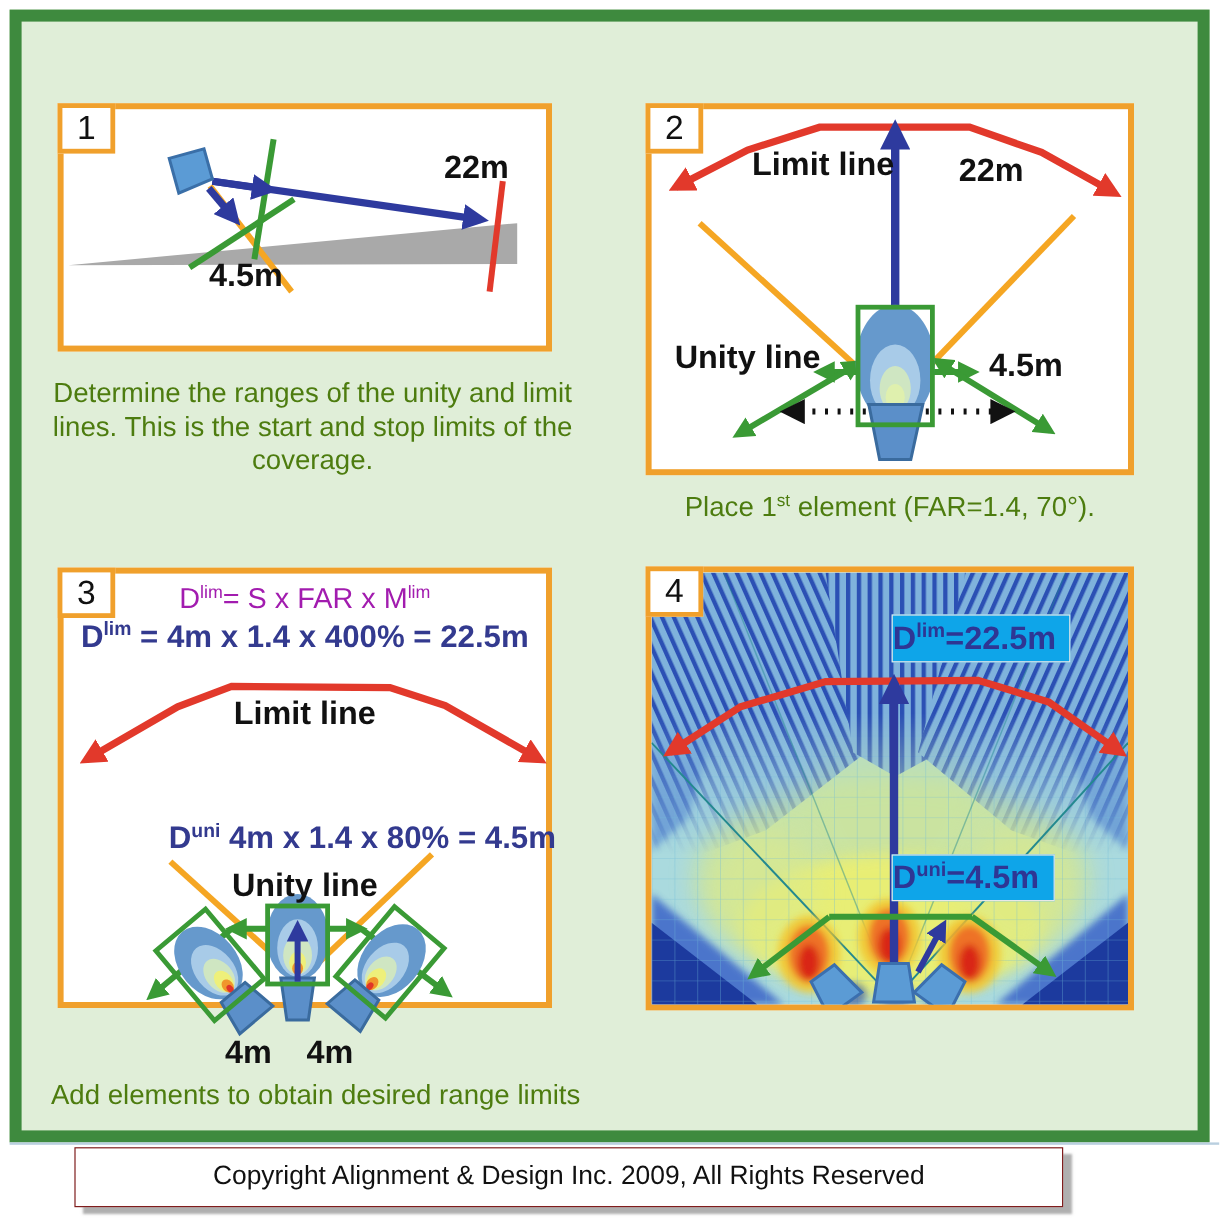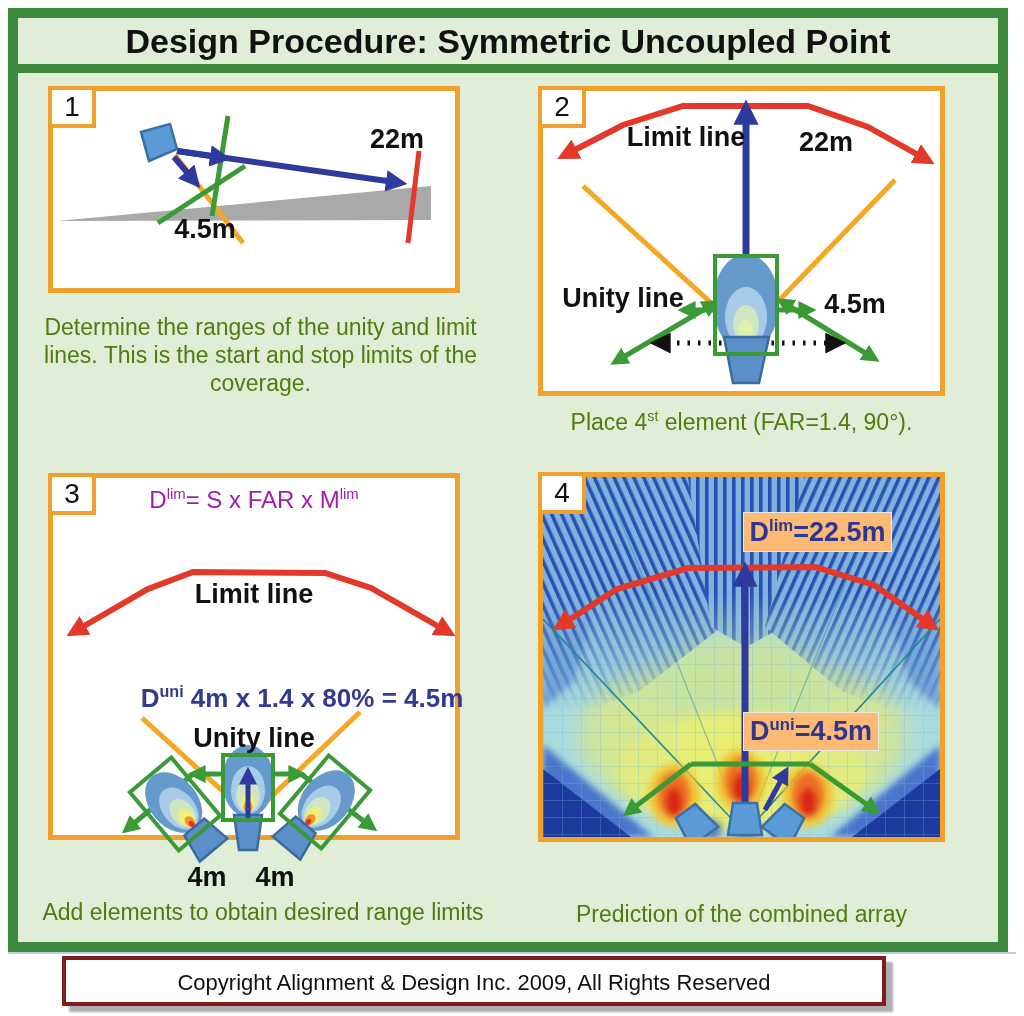--- a/index.html
+++ b/index.html
@@ -11,22 +11,22 @@
   .panel{position:absolute;box-sizing:border-box;border:5px solid #f0a02c;background:#fff;}
   .badge{position:absolute;left:-5px;top:-5px;width:40px;height:34px;box-sizing:content-box;border:4px solid #f0a02c;background:#fff;text-align:center;font-size:28px;line-height:34px;}
   .caption{position:absolute;text-align:center;font-size:23px;line-height:28px;color:#4d7c0f;}
   .formula{position:absolute;width:100%;text-align:center;white-space:nowrap;}
   .f-black{font-size:24px;color:#a21caf;}
   .f-blue{font-size:26px;font-weight:bold;color:#333a8f;}
   .diagram-label{position:absolute;font-weight:bold;font-size:27px;color:#111;white-space:nowrap;}
   sup{font-size:62%;vertical-align:super;line-height:0;}
   svg{overflow:visible;display:block;}
   .svg-abs{position:absolute;left:0;top:0;}
-  .value-box{position:absolute;background:#fdba74;border:1px solid #e8e8e8;text-align:center;font-weight:bold;font-size:27px;color:#2e3694;white-space:nowrap;}
-  .copyright{position:absolute;left:62px;top:956px;width:824px;height:50px;box-sizing:border-box;border:4px solid #7f1d1d;background:#fff;box-shadow:7px 6px 2px rgba(110,110,110,0.55);text-align:center;}
+  .value-box{position:absolute;background:#0ea5e9;border:1px solid #e8e8e8;font-weight:bold;font-size:27px;color:#2e3694;white-space:nowrap;}
+  .copyright{position:absolute;left:62px;top:956px;width:824px;height:50px;box-sizing:border-box;border:1px solid #7f1d1d;background:#fff;box-shadow:7px 6px 2px rgba(110,110,110,0.55);text-align:center;}
   .copyright span{font-size:22px;line-height:46px;}
   text{font-family:"Liberation Sans",sans-serif;}
 </style>
 </head>
 <body>
 
 <div class="page">
 
   <svg width="0" height="0">
     <defs>
@@ -39,23 +39,20 @@
       <marker id="mG" viewBox="0 0 10 10" refX="7" refY="5" markerWidth="3.6" markerHeight="3.6" orient="auto-start-reverse">
           <path d="M0,0L10,5L0,10Z" fill="#3a9a35"></path>
         </marker>
       <marker id="mK" viewBox="0 0 10 10" refX="7" refY="5" markerWidth="4.2" markerHeight="4.2" orient="auto-start-reverse">
           <path d="M0,0L10,5L0,10Z" fill="#111"></path>
         </marker>
     </defs>
   </svg>
 
   <div class="frame">
-    <div class="title-bar">
-      <span>Design Procedure: Symmetric Uncoupled Point</span>
-    </div>
 
     <div class="panel" style="left:30px;top:68px;width:412px;height:207px;">
       <svg class="svg-abs" width="402" height="197" viewBox="0 0 402 197">
         <polygon points="4,130 378,95 378,129" fill="#a9a9a9"></polygon>
         <line x1="122" y1="64" x2="190" y2="152" stroke="#f5a623" stroke-width="5"></line>
         <line x1="175" y1="25" x2="159" y2="125" stroke="#3a9a35" stroke-width="5"></line>
         <line x1="192" y1="75" x2="105" y2="132" stroke="#3a9a35" stroke-width="5"></line>
         <line x1="366" y1="60" x2="355" y2="152" stroke="#e2392b" stroke-width="5"></line>
         <line x1="124" y1="60" x2="348" y2="92" stroke="#2e3a9e" stroke-width="6" marker-end="url(#mB)"></line>
         <line x1="124" y1="60" x2="172" y2="67" stroke="#2e3a9e" stroke-width="6" marker-end="url(#mB)"></line>
@@ -86,21 +83,21 @@
           <polygon points="181,246 226,246 216,292 190,292" fill="#5b8fc9" stroke="#3a6b9e" stroke-width="2.5"></polygon>
           <rect x="172" y="165" width="62" height="98" fill="none" stroke="#3a9a35" stroke-width="4"></rect>
         </g>
         <text x="143" y="55" text-anchor="middle" font-size="27" font-weight="bold" fill="#111">Limit line</text>
         <text x="283" y="60" text-anchor="middle" font-size="27" font-weight="bold" fill="#111">22m</text>
         <text x="80" y="216" text-anchor="middle" font-size="27" font-weight="bold" fill="#111">Unity line</text>
         <text x="312" y="222" text-anchor="middle" font-size="27" font-weight="bold" fill="#111">4.5m</text>
       </svg>
       <div class="badge">2</div>
     </div>
-    <div class="caption" style="left:520px;top:390px;width:407px;white-space:nowrap;"><span>Place 4</span><sup>st</sup><span> element (FAR=1.4, 90°).</span></div>
+    <div class="caption" style="left:520px;top:390px;width:407px;white-space:nowrap;"><span>Place 1</span><sup>st</sup><span> element (FAR=1.4, 70°).</span></div>
 
     <div class="panel" style="left:30px;top:455px;width:412px;height:367px;">
       <svg class="svg-abs" width="402" height="420" viewBox="0 0 402 420">
         <polyline points="19,155 95,111 140,94 272,95 318,110 397,155" fill="none" stroke="#e2392b" stroke-width="6" marker-start="url(#mR)" marker-end="url(#mR)"></polyline>
         <line x1="89" y1="240" x2="196" y2="337" stroke="#f5a623" stroke-width="5"></line>
         <line x1="307" y1="234" x2="197" y2="339" stroke="#f5a623" stroke-width="5"></line>
         <line x1="140" y1="296" x2="248" y2="296" stroke="#3a9a35" stroke-width="5" marker-start="url(#mG)" marker-end="url(#mG)"></line>
         <line x1="140" y1="296" x2="73" y2="352" stroke="#3a9a35" stroke-width="5" marker-end="url(#mG)"></line>
         <line x1="248" y1="296" x2="320" y2="350" stroke="#3a9a35" stroke-width="5" marker-end="url(#mG)"></line>
         <g transform="translate(122,326) rotate(-40)">
@@ -131,20 +128,21 @@
           <ellipse cx="195" cy="329" rx="4.5" ry="5.5" fill="#f0962c"></ellipse>
           <ellipse cx="195" cy="332" rx="2.5" ry="3" fill="#e03428"></ellipse>
           <polygon points="181,337 209,337 204,372 186,372" fill="#5b8fc9" stroke="#3a6b9e" stroke-width="2.5"></polygon>
           <rect x="170" y="277" width="50" height="65" fill="none" stroke="#3a9a35" stroke-width="4"></rect>
           <line x1="195" y1="340" x2="195" y2="294" stroke="#2e3a9e" stroke-width="5" marker-end="url(#mB)"></line>
         </g>
         <text x="154" y="408" text-anchor="middle" font-size="27" font-weight="bold" fill="#111">4m</text>
         <text x="222" y="408" text-anchor="middle" font-size="27" font-weight="bold" fill="#111">4m</text>
       </svg>
       <div class="formula f-black" style="top:8px;"><span>D</span><sup>lim</sup><span>= S x FAR x M</span><sup>lim</sup></div>
+      <div class="formula f-blue" style="top:37px;"><span>D</span><sup>lim</sup><span> = 4m x 1.4 x 400% = 22.5m</span></div>
       <div class="diagram-label" style="left:0;top:101px;width:402px;text-align:center;">Limit line</div>
       <div class="formula f-blue" style="top:205px;margin-left:48px;"><span>D</span><sup>uni</sup><span> 4m x 1.4 x 80% = 4.5m</span></div>
       <div class="diagram-label" style="left:0;top:245px;width:402px;text-align:center;">Unity line</div>
       <div class="badge">3</div>
     </div>
     <div class="caption" style="left:0px;top:880px;width:490px;white-space:nowrap;">Add elements to obtain desired range limits</div>
 
     <div class="panel" style="left:520px;top:454px;width:407px;height:370px;">
       <svg class="svg-abs" width="397" height="360" viewBox="0 0 397 360" style="overflow:hidden;">
         <defs>
@@ -222,21 +220,20 @@
         <g fill="#5b9bd5" stroke="#3b6fae" stroke-width="2.5">
           <polygon transform="translate(152,347) rotate(-36)" points="-12,-16 12,-16 17,16 -17,16"></polygon>
           <polygon transform="translate(242,347) rotate(36)" points="-12,-16 12,-16 17,16 -17,16"></polygon>
           <polygon transform="translate(202,342)" points="-12,-16 12,-16 17,16 -17,16"></polygon>
         </g>
       </svg>
       <div class="value-box" style="left:200px;top:35px;width:147px;height:38px;line-height:38px;"><span>D</span><sup>lim</sup><span>=22.5m</span></div>
       <div class="value-box" style="left:200px;top:235px;width:134px;height:37px;line-height:37px;"><span>D</span><sup>uni</sup><span>=4.5m</span></div>
       <div class="badge">4</div>
     </div>
-    <div class="caption" style="left:520px;top:882px;width:407px;white-space:nowrap;">Prediction of the combined array</div>
 
   </div>
 
   <div class="underline"></div>
 
   <div class="copyright">
     <span>Copyright Alignment &amp; Design Inc. 2009, All Rights Reserved</span>
   </div>
 
 </div>

